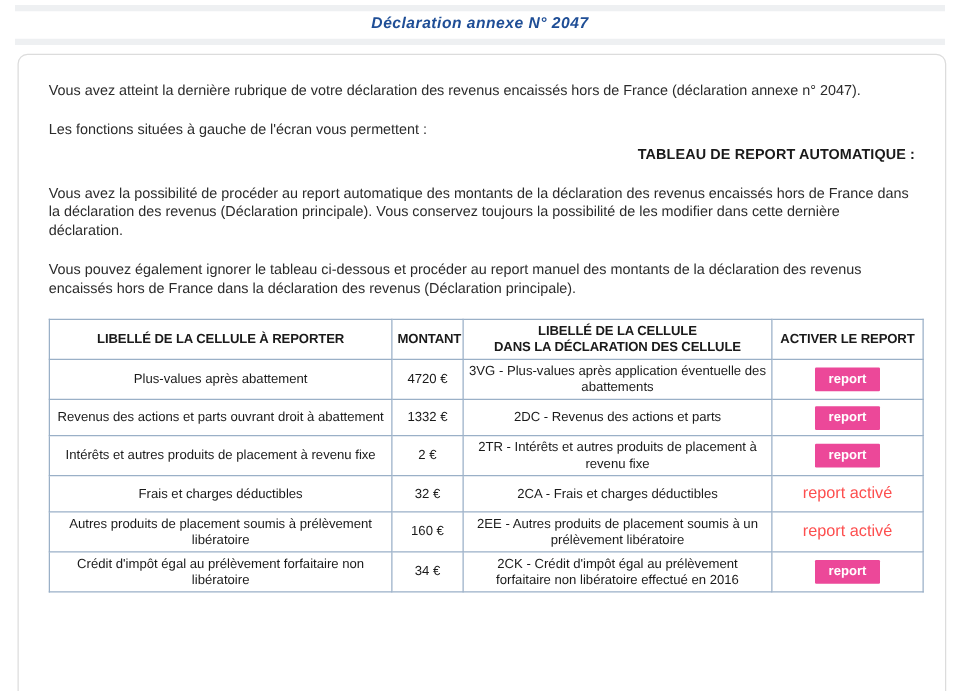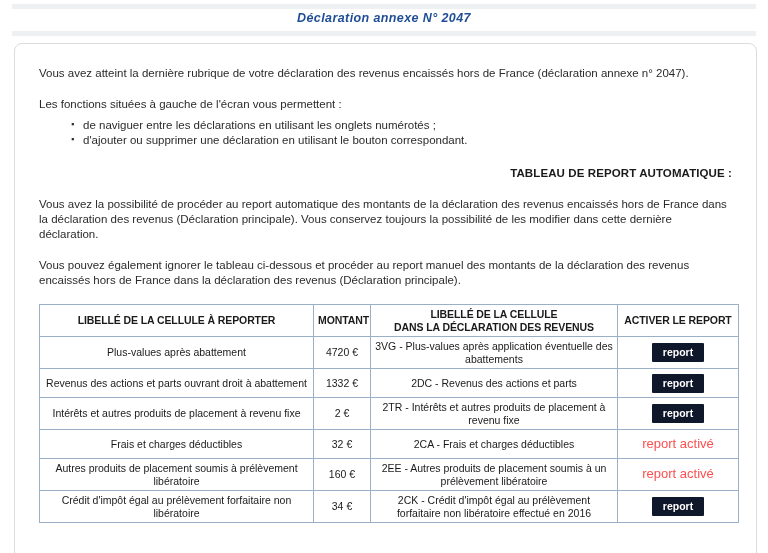--- a/index.html
+++ b/index.html
@@ -127,21 +127,21 @@
   col.c-label   { width: 274px; }
   col.c-amount  { width: 57px;  }
   col.c-target  { width: 247px; }
   col.c-action  { width: 121px; }
 
   td.amount { white-space: nowrap; }
 
   button.report-btn {
     display: inline-block;
     border: 0;
-    background: #0f172a;
+    background: #ec4899;
     color: #ffffff;
     font-family: "Liberation Sans", sans-serif;
     font-size: 10.5px;
     font-weight: bold;
     padding: 3px 11px 4px 11px;
     line-height: 12px;
     cursor: pointer;
     border-radius: 1px;
   }
   span.report-active {
@@ -161,45 +161,41 @@
     <div class="page-title">Déclaration annexe N° 2047</div>
   </div>
 
   <div class="panel">
     <div class="panel-inner">
 
       <p class="text para">Vous avez atteint la dernière rubrique de votre déclaration des revenus encaissés hors de France (déclaration annexe n° 2047).</p>
 
       <p class="text tight">Les fonctions situées à gauche de l'écran vous permettent :</p>
 
-      <ul class="bullets">
-        <li>de naviguer entre les déclarations en utilisant les onglets numérotés ;</li>
-        <li>d'ajouter ou supprimer une déclaration en utilisant le bouton correspondant.</li>
-      </ul>
 
       <h2 class="section-title">TABLEAU DE REPORT AUTOMATIQUE :</h2>
 
       <p class="text para">Vous avez la possibilité de procéder au report automatique des montants de la déclaration des revenus encaissés hors de France dans la déclaration des revenus (Déclaration principale). Vous conservez toujours la possibilité de les modifier dans cette dernière déclaration.</p>
 
       <p class="text para">Vous pouvez également ignorer le tableau ci-dessous et procéder au report manuel des montants de la déclaration des revenus encaissés hors de France dans la déclaration des revenus (Déclaration principale).</p>
 
       <table class="report-table">
         <colgroup>
           <col class="c-label">
           <col class="c-amount">
           <col class="c-target">
           <col class="c-action">
         </colgroup>
         <thead>
           <tr>
             <th>LIBELLÉ DE LA CELLULE À REPORTER</th>
             <th>MONTANT</th>
             <th>
               <span>LIBELLÉ DE LA CELLULE</span><br>
-              <span>DANS LA DÉCLARATION DES REVENUS</span>
+              <span>DANS LA DÉCLARATION DES CELLULE</span>
             </th>
             <th>ACTIVER LE REPORT</th>
           </tr>
         </thead>
         <tbody id="table-body">
             <tr>
               <td class="label">Plus-values après abattement</td>
               <td class="amount">4720 €</td>
               <td class="target">3VG - Plus-values après application éventuelle des abattements</td>
               <td class="action"><button class="report-btn">report</button></td>

